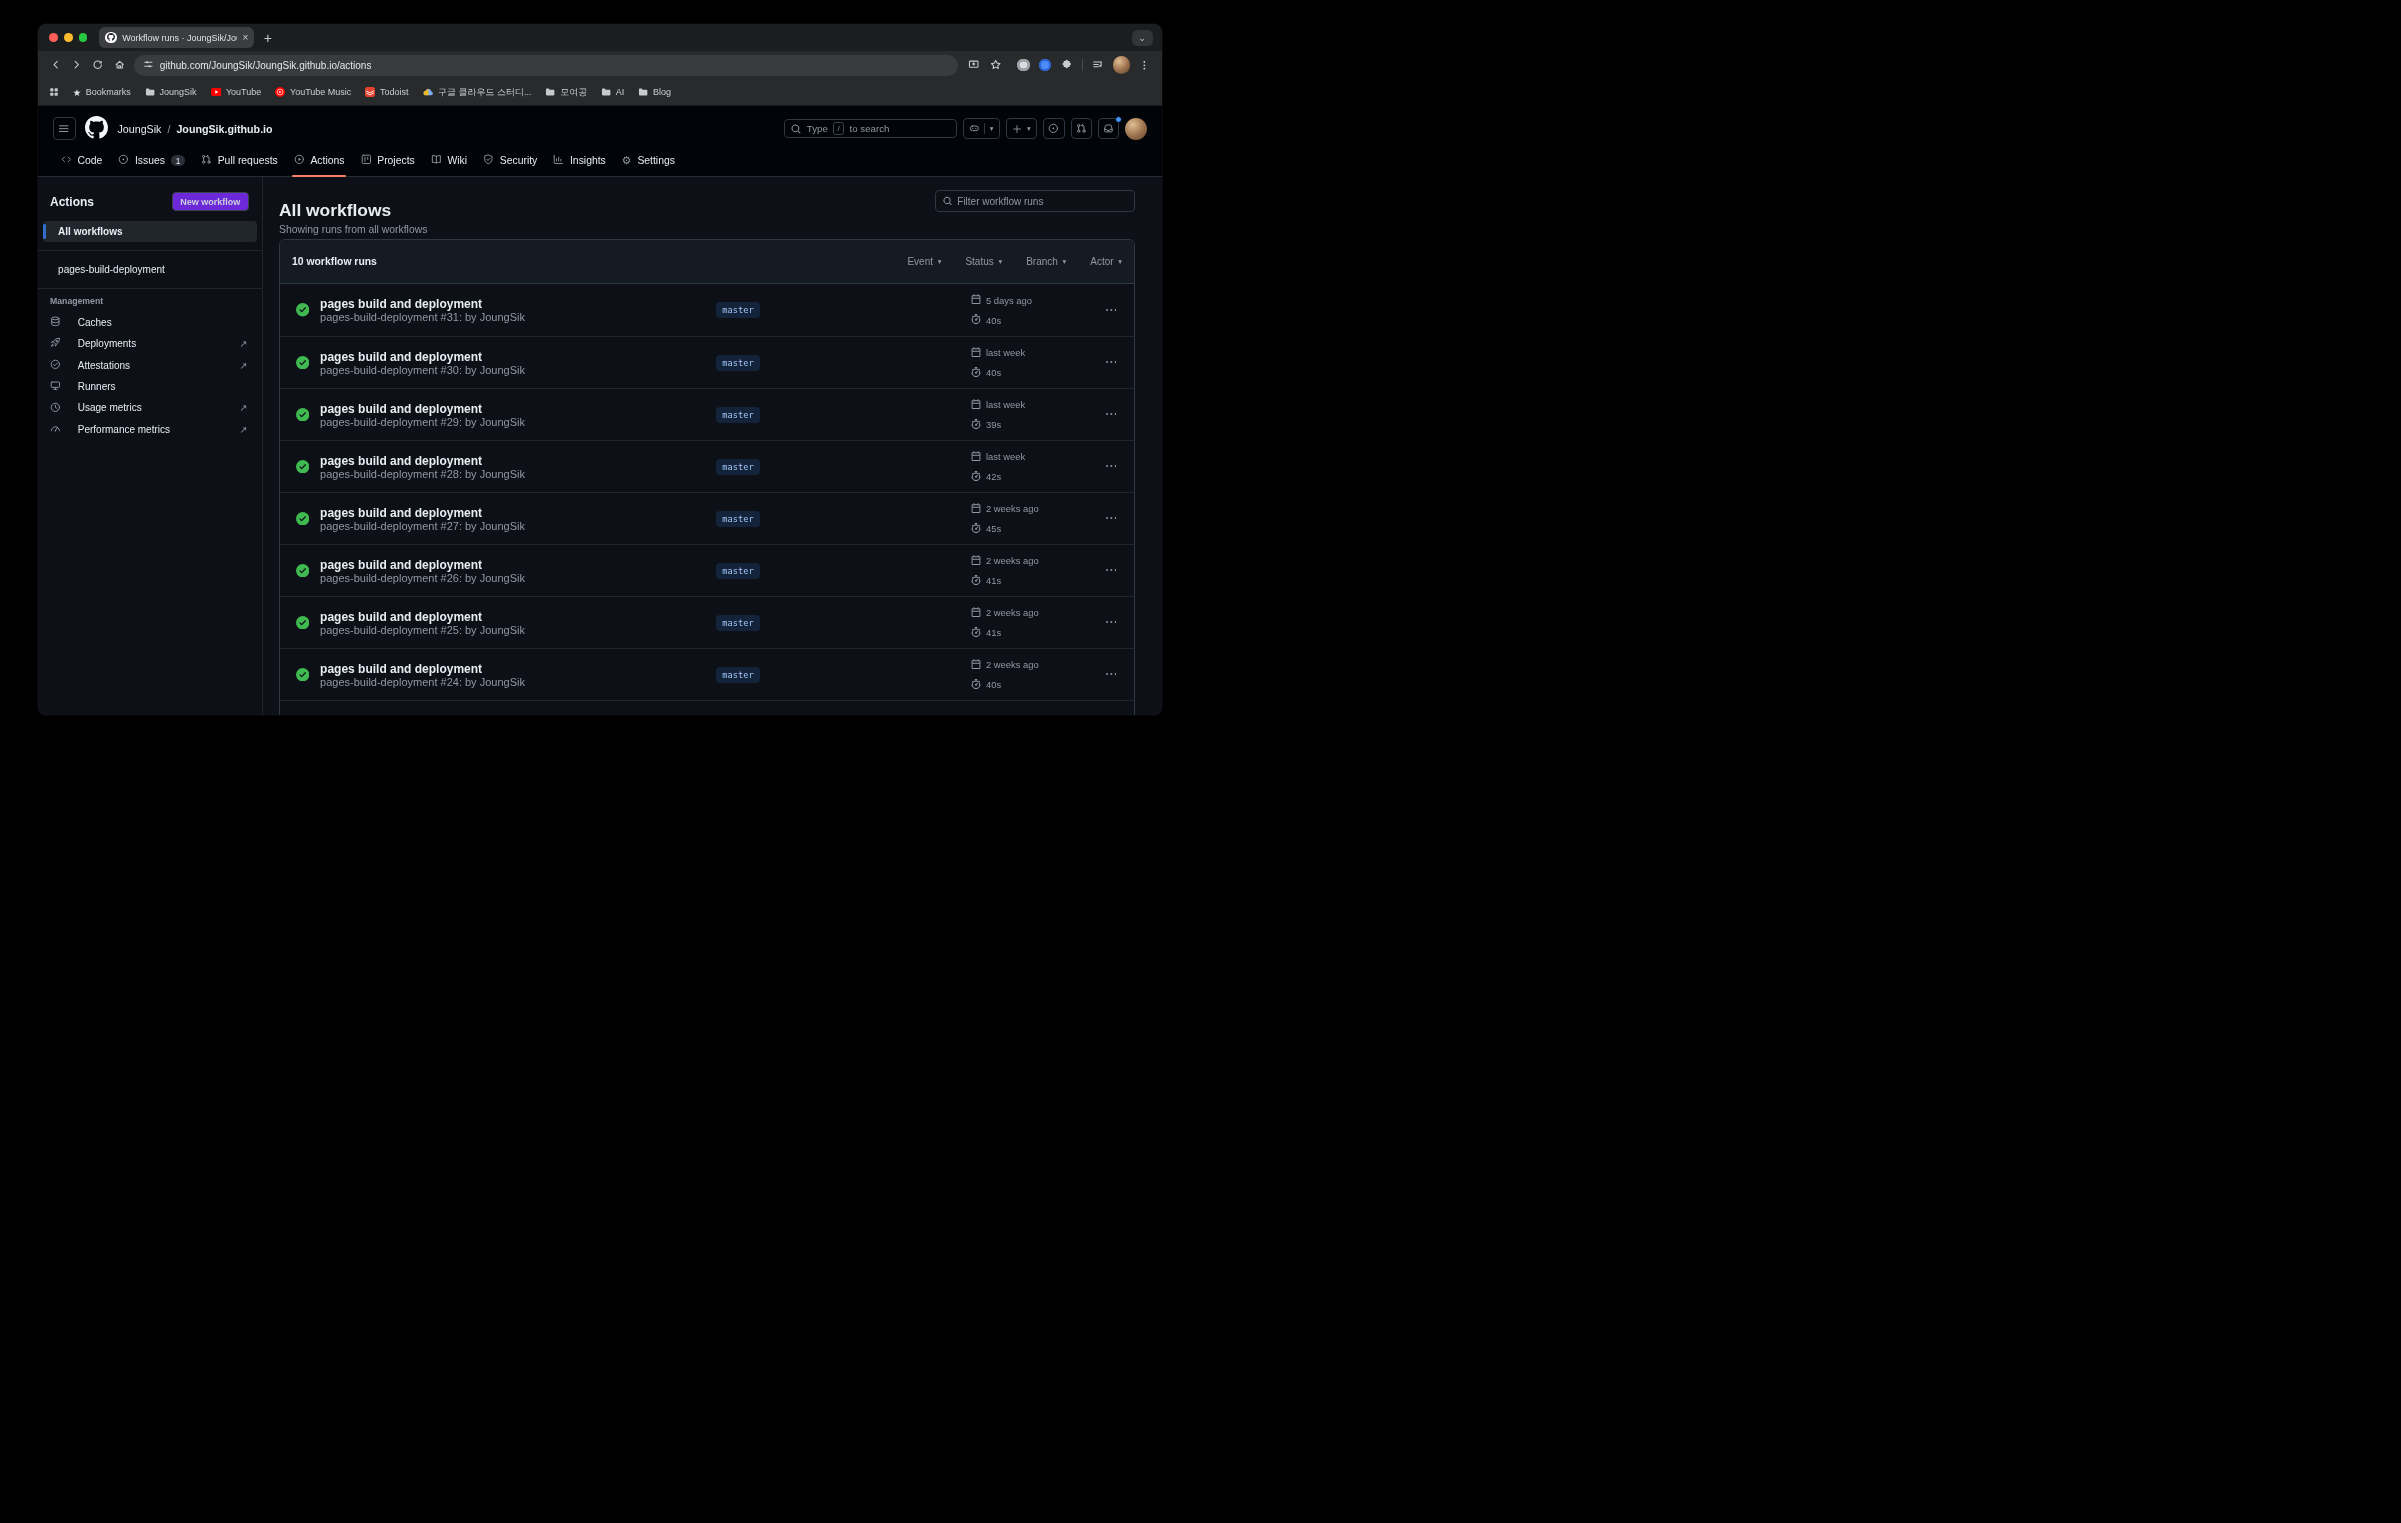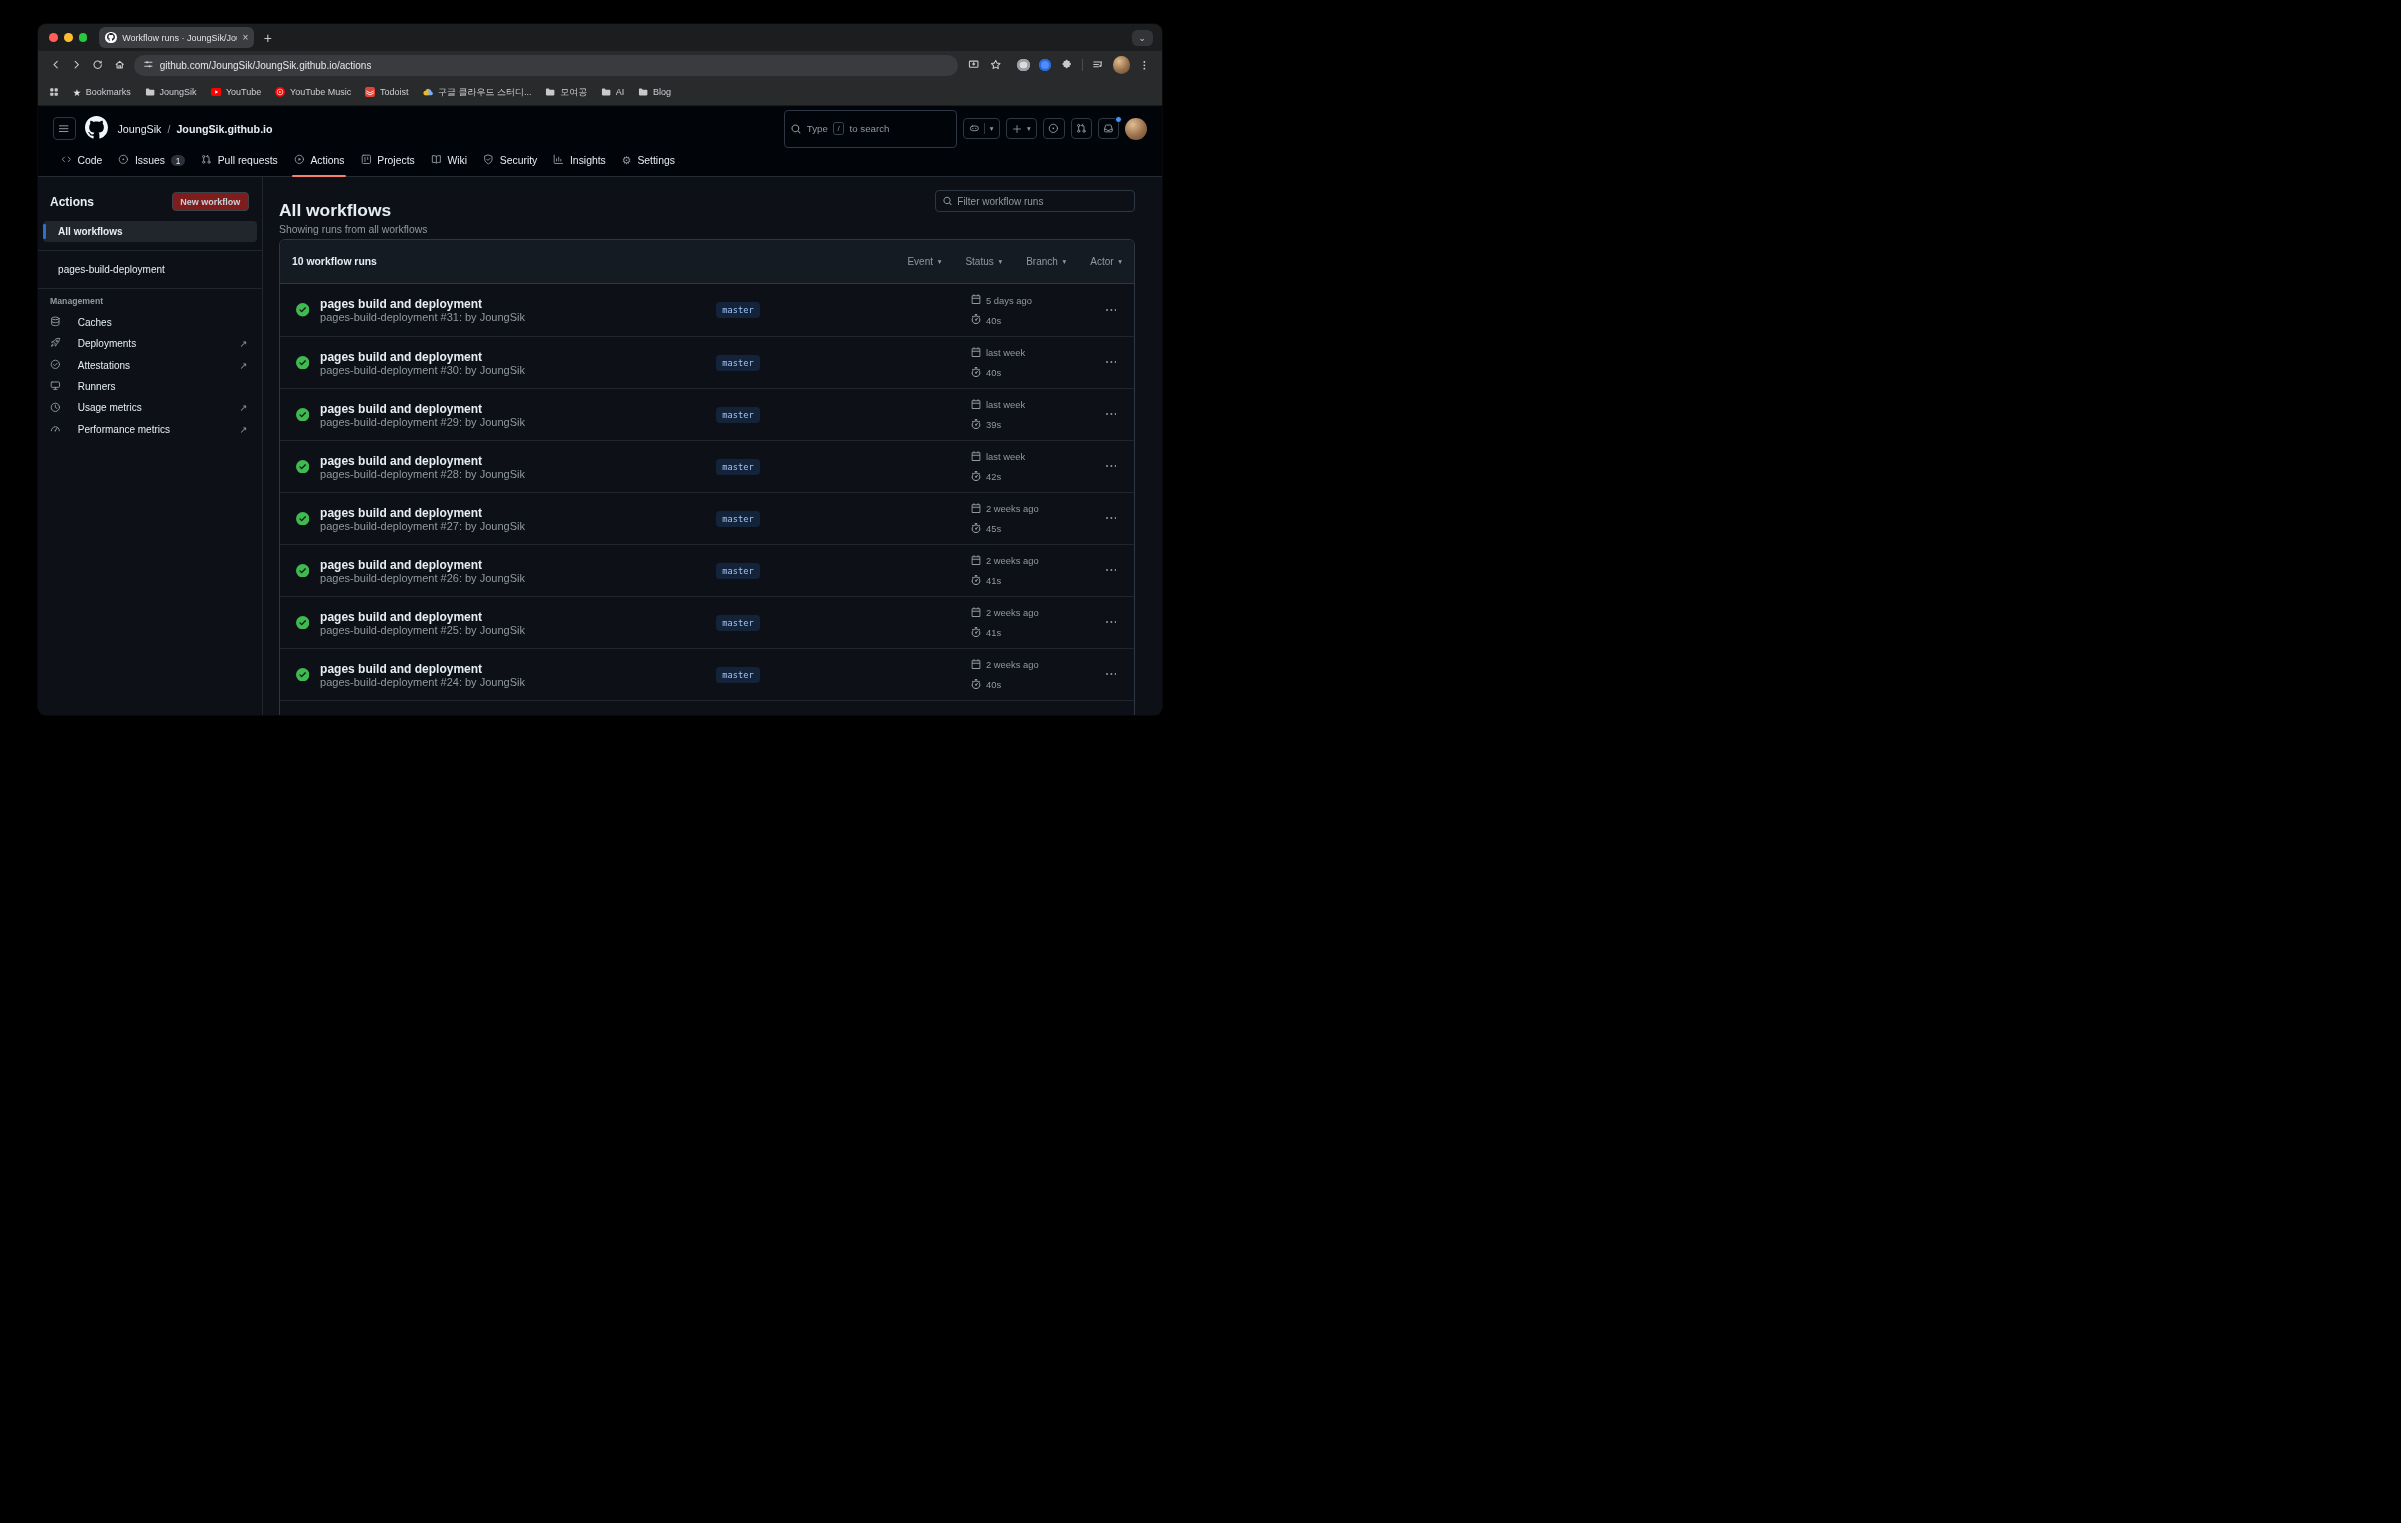--- a/index.html
+++ b/index.html
@@ -39,42 +39,42 @@
   .gh { flex:1; min-height:0; display:flex; flex-direction:column; background:#0d1117; }
   .gh-top { background:#010409; padding:8px 14.7px 0; border-bottom:0.7px solid #262c33; flex:0 0 auto; }
   .gh-row1 { display:flex; align-items:center; gap:9.4px; height:29.5px; }
   .sk { fill:none; stroke:#9198a1; stroke-width:1.4; stroke-linecap:round; stroke-linejoin:round; }
   .fl { fill:#9198a1; }
   .burger { width:23px; height:23px; border:0.7px solid #30363d; border-radius:4px; display:flex; align-items:center; justify-content:center; background:none; }
   .crumb { display:flex; align-items:center; gap:6px; font-size:10.7px; color:#e6edf3; }
   .crumb .sl { color:#9198a1; }
   .crumb .repo { font-weight:600; }
   .gh-right { margin-left:auto; display:flex; align-items:center; gap:6px; }
-  .gh-search { width:173px; height:38px; border:0.7px solid #2f3742; border-radius:4px; display:flex; align-items:center; gap:5.4px; padding:0 6.7px;
+  .gh-search { width:173px; height:19px; border:0.7px solid #2f3742; border-radius:4px; display:flex; align-items:center; gap:5.4px; padding:0 6.7px;
                color:#9198a1; font-size:9.7px; background:none; }
   .kcap { border:0.7px solid #3c444d; border-radius:2.7px; font-size:8px; padding:0 3.4px; line-height:11.4px; color:#9198a1; }
   .ghbtn { height:21.4px; border:0.7px solid #2f3742; border-radius:4px; display:flex; align-items:center; justify-content:center; background:none; color:#9198a1; }
   .ghbtn.iconbtn { width:21.4px; }
   .ghbtn.split { padding:0 5.4px; gap:4.7px; }
   .vdiv { width:0.7px; height:10.7px; background:#2f3742; }
   .caret { font-size:7.4px; color:#9198a1; line-height:1; }
   .inboxwrap { position:relative; }
   .bluedot { position:absolute; top:-2px; right:-2.7px; width:7.4px; height:7.4px; border-radius:50%; background:#4493f8; border:1.3px solid #010409; }
   .ghavatar { width:22px; height:22px; border-radius:50%; background:radial-gradient(circle at 35% 30%, #e0bd92, #9a6f4b 55%, #5d4631); border:0; }
   .gh-nav { display:flex; align-items:center; gap:0; margin-top:5.4px; }
   .navtab { display:flex; align-items:center; gap:6px; padding:5.4px 8px 9.4px; font-size:10.4px; color:#e6edf3; position:relative; background:none; border:0; }
   .navtab.active::after { content:''; position:absolute; left:6.7px; right:6.7px; bottom:-0.7px; height:1.7px; background:#f78166; border-radius:2px; }
   .gear { font-size:10.7px; color:#9198a1; line-height:1; }
   .counter { background:rgba(110,118,129,.4); border-radius:6.7px; font-size:8.4px; padding:0.7px 4.7px; color:#e6edf3; }
 
   .gh-body { flex:1; min-height:0; display:flex; overflow:hidden; }
   .sidebar { width:225px; flex:0 0 auto; border-right:0.7px solid #21262d; padding-top:14.7px; }
   .sb-head { display:flex; align-items:center; justify-content:space-between; padding:0 13.4px 0 12px; }
   .sb-title { font-size:12px; font-weight:700; color:#e6edf3; }
-  .newwf { height:19.4px; padding:0 7.4px; font-size:9px; font-weight:600; color:#c9d1d9; background:#7f1d1d; border:0.7px solid #3a424c; border-radius:4px; }
+  .newwf { height:19.4px; padding:0 7.4px; font-size:9px; font-weight:600; color:#c9d1d9; background:#6d28d9; border:0.7px solid #3a424c; border-radius:4px; }
   .sb-item { margin:9.4px 5.4px 0; height:21px; border-radius:4px; display:flex; align-items:center; padding:0 6.7px 0 14.7px; font-size:10px; color:#e6edf3; position:relative; background:none; border:0; width:calc(100% - 10.7px); text-align:left; }
   .sb-item.sel { background:rgba(177,186,196,.12); font-weight:600; }
   .sb-item.sel::before { content:''; position:absolute; left:0; top:15%; height:70%; width:2.7px; border-radius:1.3px; background:#316dca; }
   .sb-div { height:0.7px; background:#21262d; margin:8px 0; }
   .sb-sec { font-size:8.7px; font-weight:700; color:#9198a1; margin:2.7px 0 5.4px 12px; }
   .mg-item { margin:0 5.4px; height:21.4px; display:flex; align-items:center; gap:17px; padding:0 9.4px 0 6.7px; font-size:10px; color:#e6edf3; border-radius:4px; background:none; border:0; width:calc(100% - 10.7px); }
   .ext-arrow { margin-left:auto; color:#9198a1; font-size:9.4px; }
 
   .main { flex:1; min-width:0; padding:23px 27px 0 16px; display:flex; flex-direction:column; overflow:hidden; }
   .main-head { display:flex; align-items:flex-start; flex:0 0 auto; }

